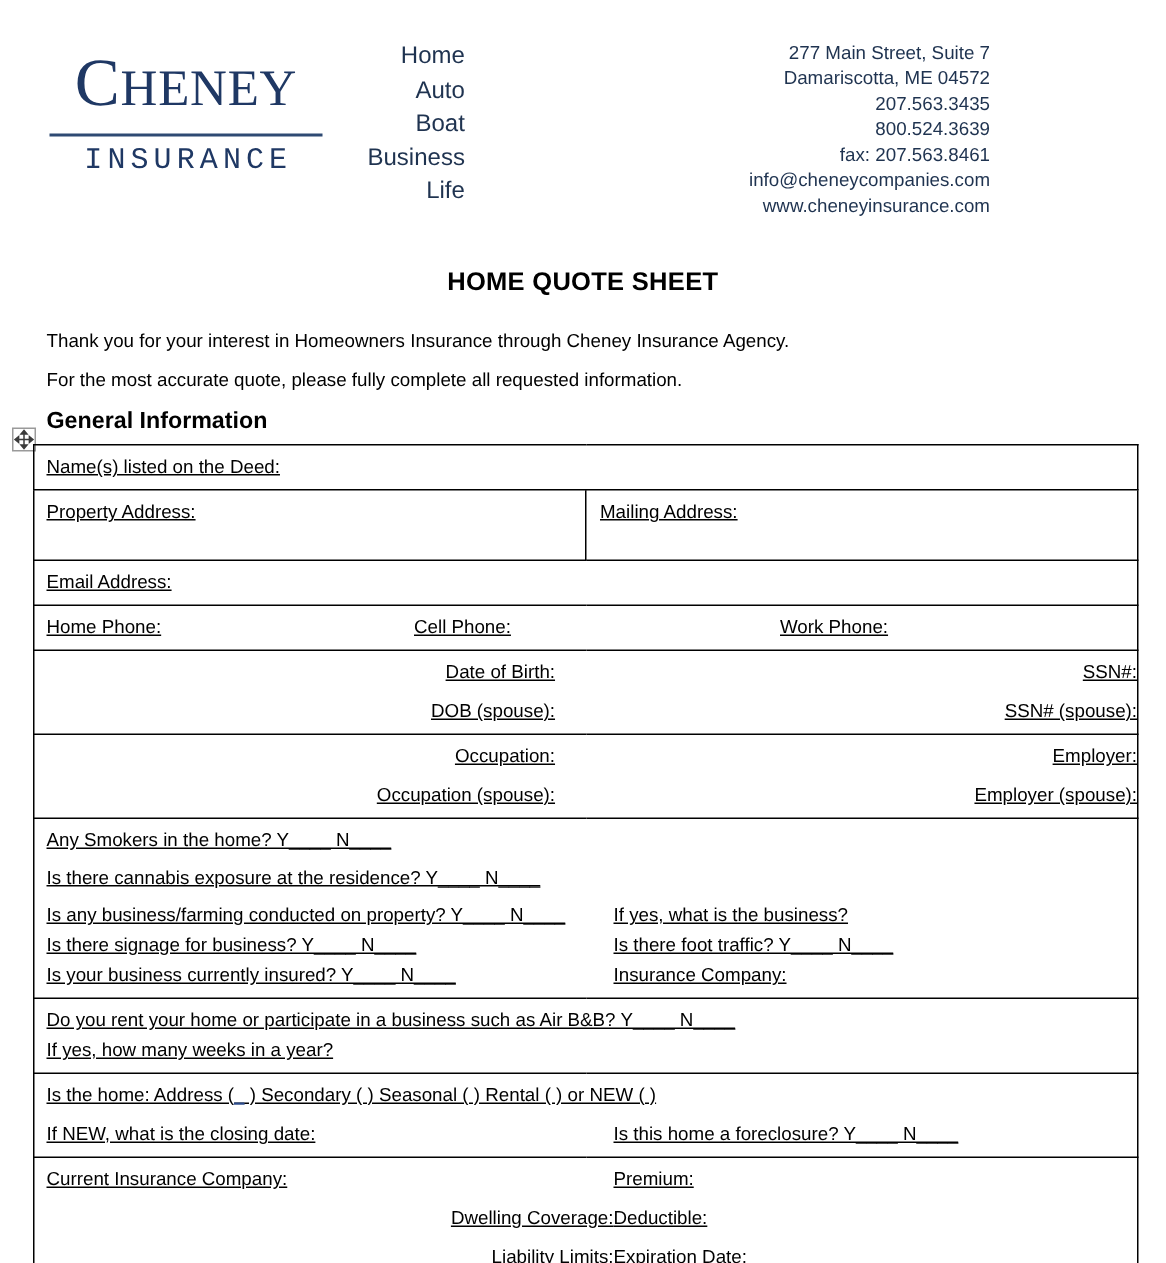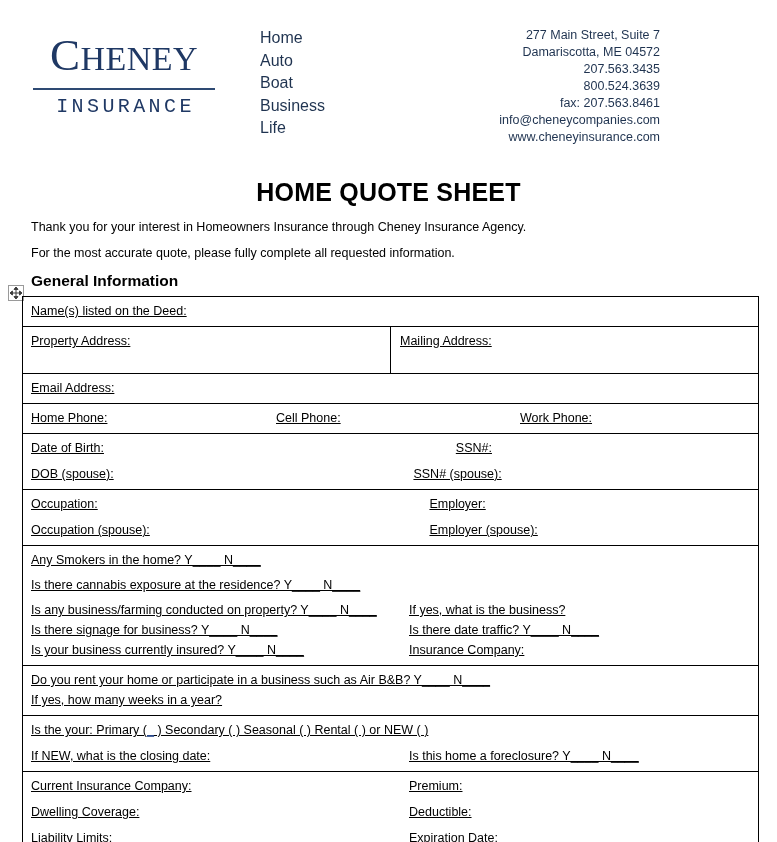--- a/index.html
+++ b/index.html
@@ -55,46 +55,47 @@
     font-size: 20px;
     line-height: 22px;
     letter-spacing: 3.4px;
     color: #1f3864;
     white-space: nowrap;
     padding-left: 3px;
   }
 
   .nav-list {
     position: absolute;
-    left: 260px;
+    left: 245px;
     top: 27px;
     font-size: 16px;
     line-height: 22.5px;
     color: #1f3350;
+    text-align: right;
   }
   .nav-list div { white-space: nowrap; }
 
   .addr-block {
     position: absolute;
     right: 34px;
     top: 27px;
     text-align: right;
     font-size: 12.5px;
     line-height: 17px;
     color: #1f3350;
   }
   .addr-block div { white-space: nowrap; }
 
   
   .doc-title {
     position: absolute;
     left: 0; top: 178px;
     width: 777px;
     text-align: center;
-    font-size: 25px;
+    font-size: 17px;
     font-weight: bold;
     letter-spacing: 0.2px;
     color: #000;
   }
   .intro {
     position: absolute;
     left: 31px;
     width: 700px;
     font-size: 12.5px;
     color: #000;
@@ -144,20 +145,21 @@
   .form-table td.split-right {
     padding-left: 9px;
   }
   .row-line { white-space: nowrap; }
   .row-line + .row-line { margin-top: 8px; }
 
   
   .tabline {
     display: flex;
     white-space: nowrap;
+    justify-content: flex-end;
   }
   .tabline .t-left { }
   .tabline .t-right {
     width: 388px;
     text-align: right;
     padding-right: 0;
   }
   .tabline + .tabline { margin-top: 9px; }
 
   .twocol {
@@ -174,21 +176,21 @@
   }
   .bizline .bl { width: 378px; }
   .bizline .br { }
   .bizline + .bizline { margin-top: 3px; }
 
   .lossline {
     display: flex;
     white-space: nowrap;
   }
   .lossline .ll { width: 378px; }
-  .lossline + .lossline { margin-top: 9px; }
+  .lossline + .lossline { margin-top: 9px; text-align: right; }
   .cursor-mark {
     color: #2b4a8b;
     text-decoration: underline;
     text-decoration-color: #2b4a8b;
   }
 </style>
 </head>
 <body>
 
 <div class="page">
@@ -305,39 +307,39 @@
       <tr>
         <td colspan="2" style="height:96px">
           <div class="row-line">Any Smokers in the home?   Y____   N____</div>
           <div class="row-line">Is there cannabis exposure at the residence?   Y____   N____</div>
           <div class="bizline" style="margin-top:8px">
             <span class="bl">Is any business/farming conducted on property?   Y____   N____</span>
             <span class="br">If yes, what is the business?</span>
           </div>
           <div class="bizline">
             <span class="bl">Is there signage for business?   Y____   N____</span>
-            <span class="br">Is there date traffic?   Y____   N____</span>
+            <span class="br">Is there foot traffic?   Y____   N____</span>
           </div>
           <div class="bizline">
             <span class="bl">Is your business currently insured?   Y____   N____</span>
             <span class="br">Insurance Company:</span>
           </div>
         </td>
       </tr>
 
       <tr>
         <td colspan="2" style="height:40px">
           <div class="row-line">Do you rent your home or participate in a business such as Air B&amp;B?   Y____   N____</div>
           <div class="row-line" style="margin-top:3px">If yes, how many weeks in a year?</div>
         </td>
       </tr>
 
       <tr>
         <td colspan="2" style="height:48px">
-          <div class="row-line"><span>Is the your:   Primary (</span><span class="cursor-mark">_</span><span> )   Secondary (    )   Seasonal (    )   Rental (     )   or   NEW (     )</span></div>
+          <div class="row-line"><span>Is the home:   Address (</span><span class="cursor-mark">_</span><span> )   Secondary (    )   Seasonal (    )   Rental (     )   or   NEW (     )</span></div>
           <div class="lossline" style="margin-top:9px">
             <span class="ll">If NEW, what is the closing date:</span>
             <span>Is this home a foreclosure?   Y____   N____</span>
           </div>
         </td>
       </tr>
 
       <tr>
         <td colspan="2" style="height:92px">
           <div class="lossline">

